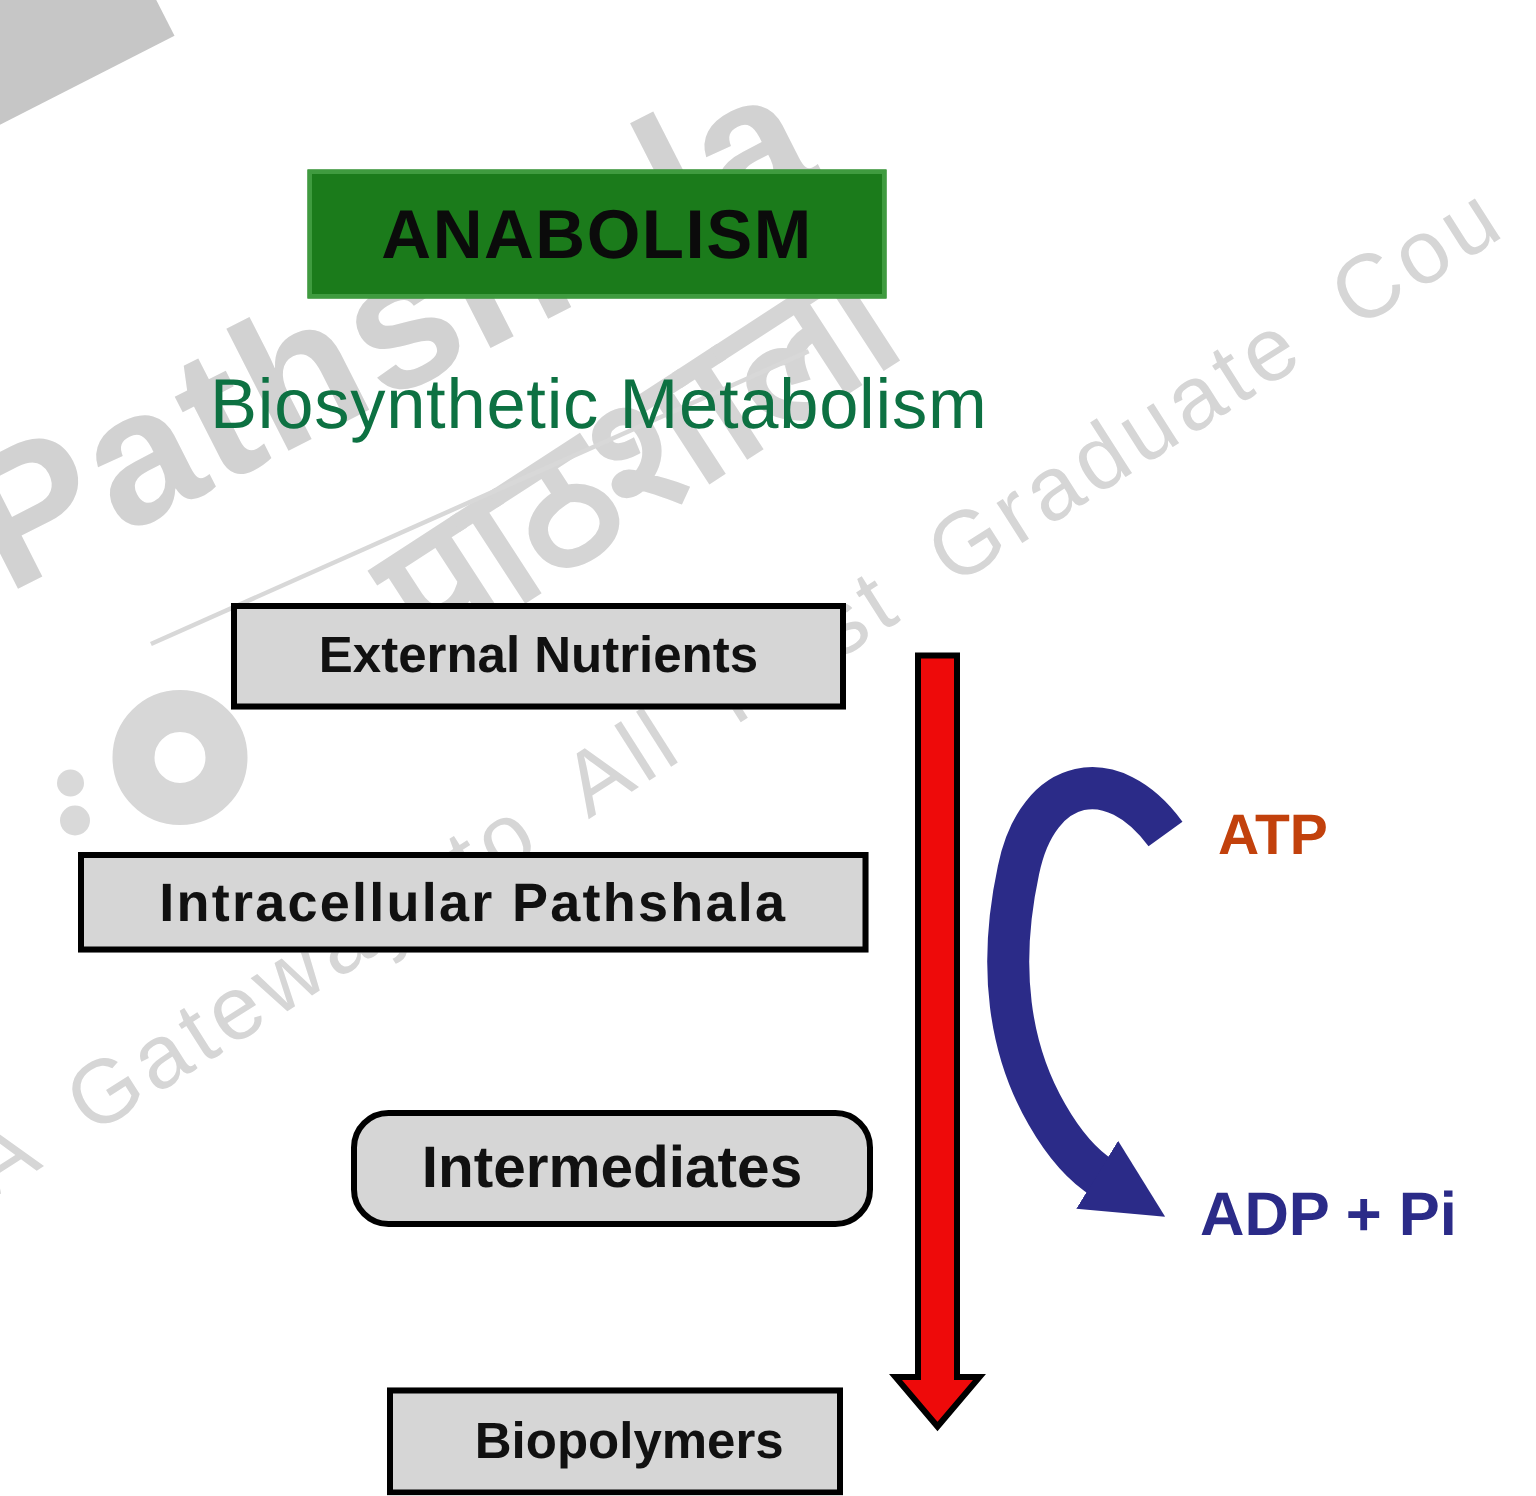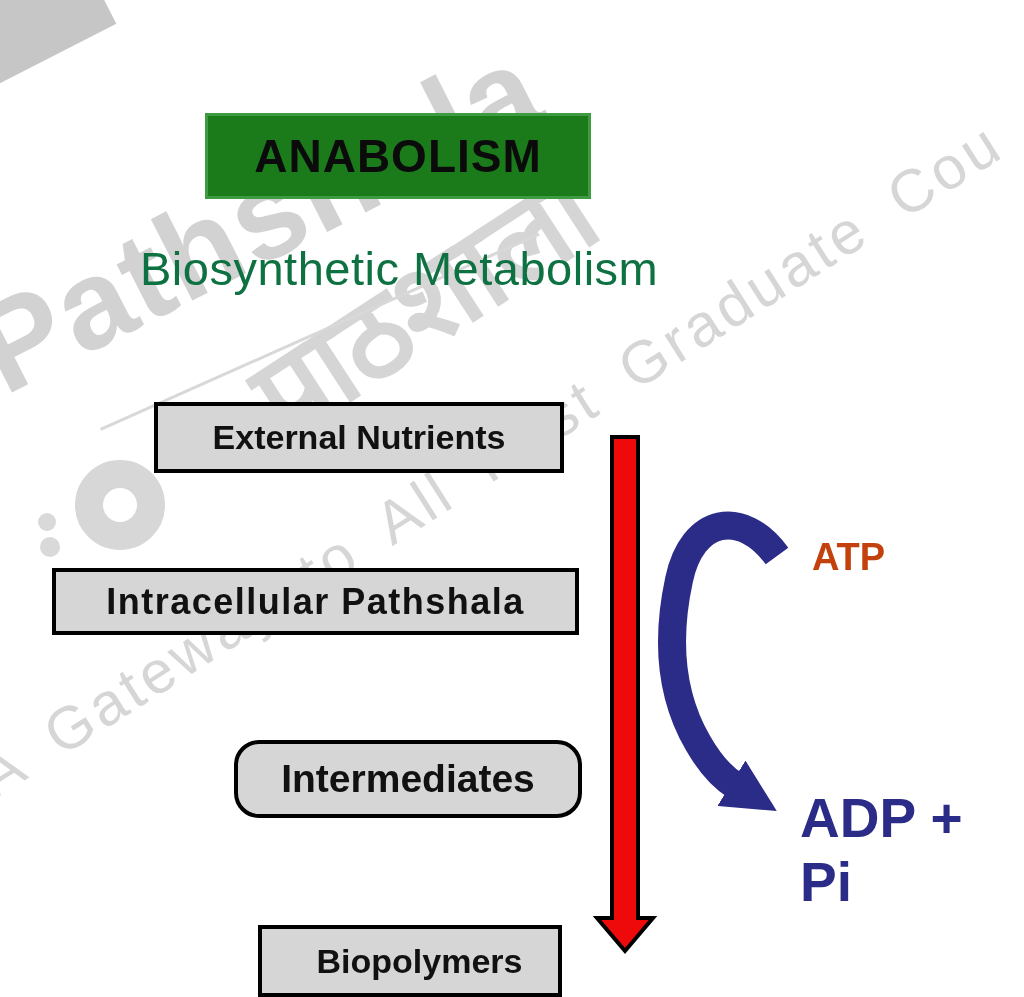--- a/index.html
+++ b/index.html
@@ -56,21 +56,21 @@
   .fbox.b2{left:40px;top:568px;width:527px;height:67px;font-size:36px;letter-spacing:1.5px;}
   .fbox.b3{left:222px;top:740px;width:348px;height:78px;font-size:39px;border-radius:25px;}
   .fbox.b4{left:246px;top:925px;width:304px;height:72px;font-size:34px;padding-left:19px;}
   .svg-abs{position:absolute;overflow:visible;}
   .atp-label{
     position:absolute;left:812px;top:536px;
     font-size:38px;font-weight:bold;color:#c2410c;
   }
   .adp-label{
     position:absolute;left:800px;top:786px;
-    font-size:55px;font-weight:bold;color:#2b2b88;
+    font-size:41px;font-weight:bold;color:#2b2b88;
   }
 </style>
 </head>
 <body>
 
 <div class="stage">
 
   <div class="wm wm-corner"></div>
   <div class="wm wm-brand">Pathshala</div>
   <div class="wm wm-brand-hi">पाठशाला</div>

